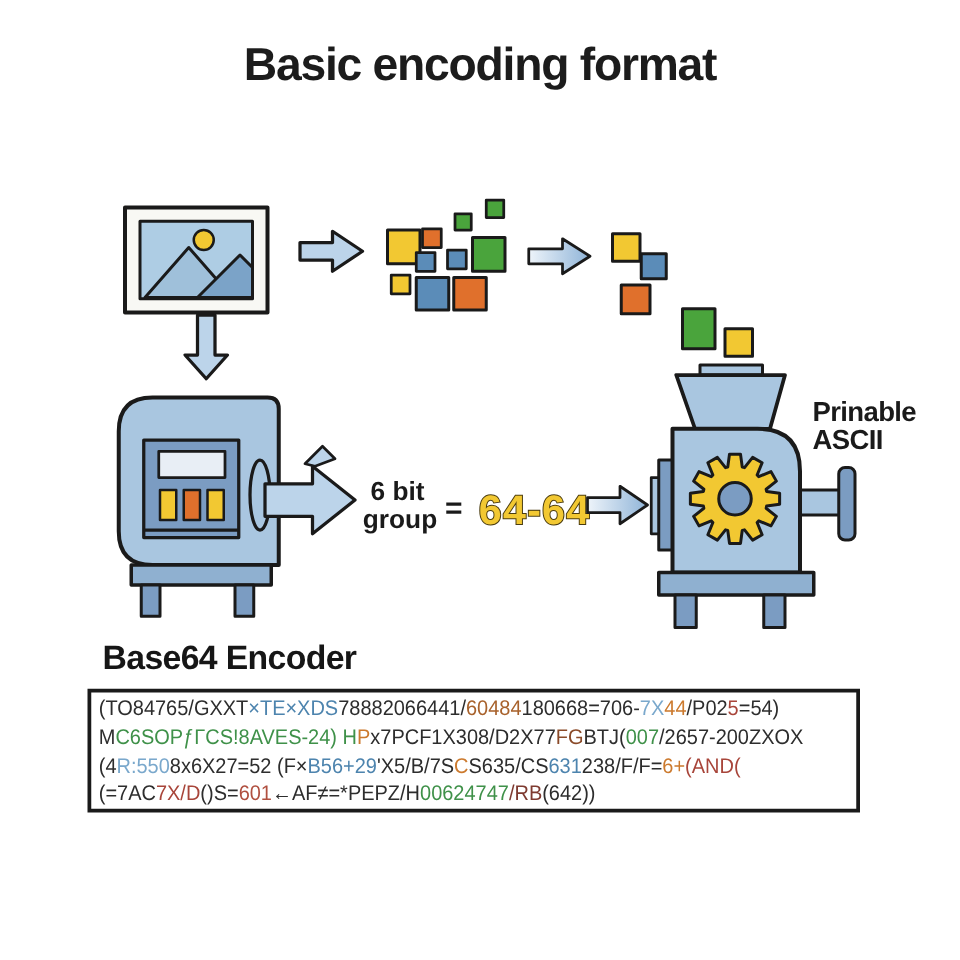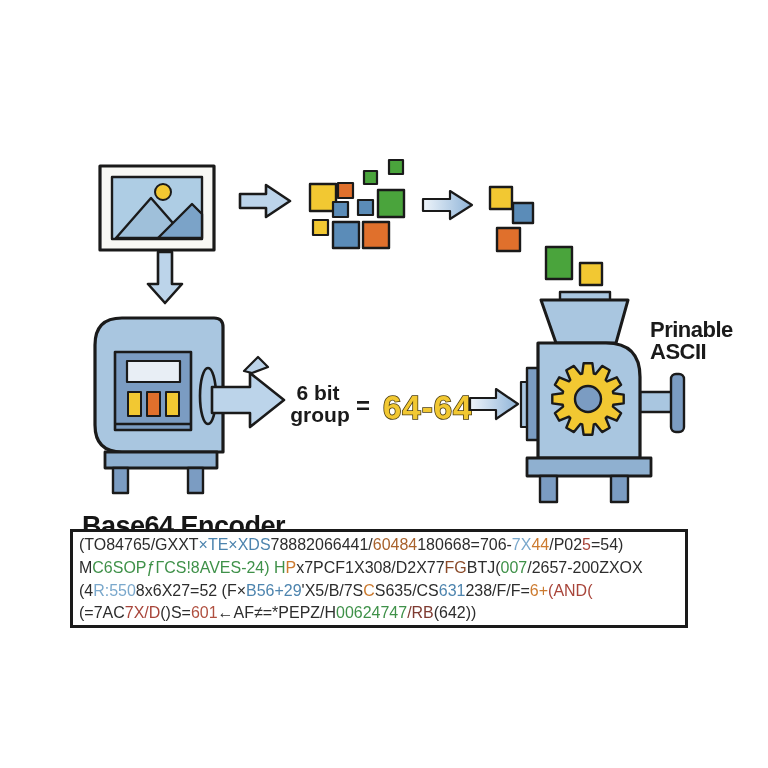--- a/index.html
+++ b/index.html
@@ -24,30 +24,31 @@
   .arrow{fill:var(--arrow_fill);}
   .svg-label{font-family:"Liberation Sans",sans-serif;font-weight:bold;fill:#1a1a1a;}
   #sixtyfour-text{fill:var(--yellow);stroke:#4a3c10;stroke-width:1.6px;paint-order:stroke;
                   font-weight:bold;letter-spacing:1px;}
 
   
   #encoder-heading{top:511px;left:82px;font-size:27px;font-weight:bold;color:#161616;
                    letter-spacing:-0.5px;}
 
   
-  #code-box{top:529px;left:70px;width:618px;height:99px;border:3px solid #1a1a1a;
+  #code-box{top:551px;left:70px;width:618px;height:99px;border:3px solid #1a1a1a;
             background:#ffffff;box-sizing:border-box;padding:2px 6px;overflow:hidden;}
   .code-line{white-space:nowrap;font-size:17px;line-height:22.8px;font-weight:500;
              letter-spacing:0px;transform:scaleX(0.94);transform-origin:left center;
              font-family:"Liberation Sans",sans-serif;}
 </style>
 </head>
 <body>
 
 <div id="title" class="abs">
+  <div>Basic encoding format</div>
 </div>
 
 <svg id="diagram" class="abs" width="768" height="520" viewBox="0 0 768 520">
 
   <defs>
     <linearGradient id="arrowGrad" x1="0" y1="0" x2="1" y2="0">
       <stop offset="0" stop-color="#eef4fa"></stop>
       <stop offset="1" stop-color="#8fb4d8"></stop>
     </linearGradient>
   </defs>

